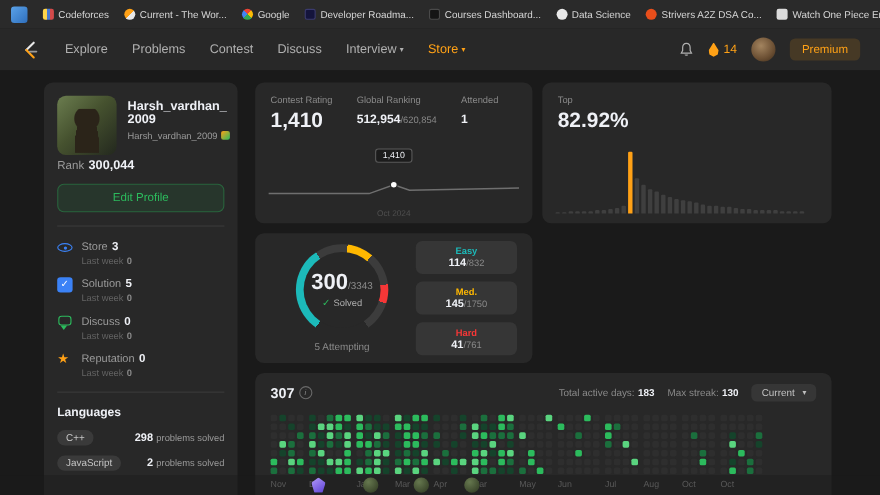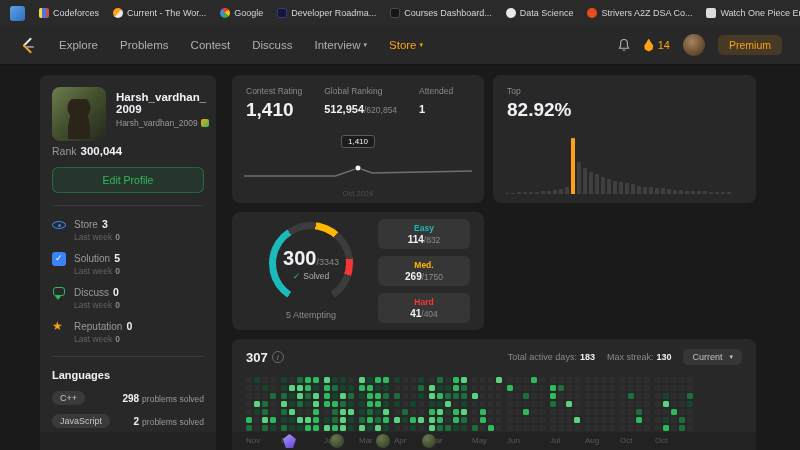--- a/index.html
+++ b/index.html
@@ -385,25 +385,25 @@
             </div>
             <div class="attempting">5 Attempting</div>
           </div>
           <div class="diff-col" id="diff-col">
               <div class="diff-box">
                 <div class="diff-label" style="color: rgb(28, 186, 186);">Easy</div>
                 <div class="diff-val"><b>114</b><span class="cdim">/832</span></div>
               </div>
               <div class="diff-box">
                 <div class="diff-label" style="color: rgb(255, 184, 0);">Med.</div>
-                <div class="diff-val"><b>269</b><span class="cdim">/1750</span></div>
+                <div class="diff-val"><b>145</b><span class="cdim">/1750</span></div>
               </div>
               <div class="diff-box">
                 <div class="diff-label" style="color: rgb(246, 55, 55);">Hard</div>
-                <div class="diff-val"><b>41</b><span class="cdim">/404</span></div>
+                <div class="diff-val"><b>41</b><span class="cdim">/761</span></div>
               </div>
             </div>
         </section>
 
       </div>
 
       <section class="card heatmap-card">
         <div class="hm-head">
           <div class="hm-title">
             <b>307</b>

